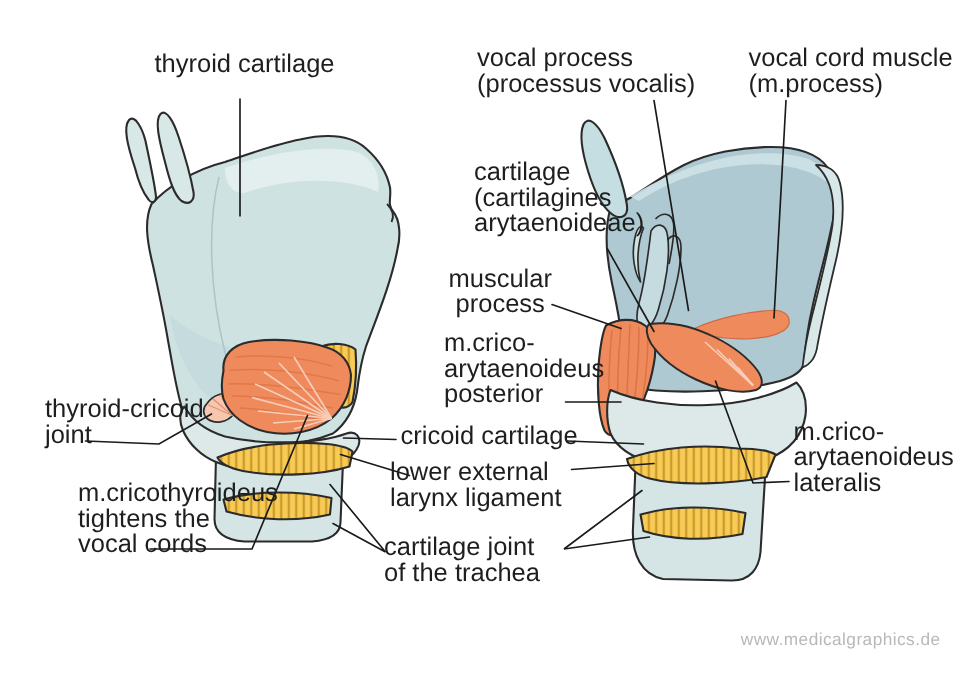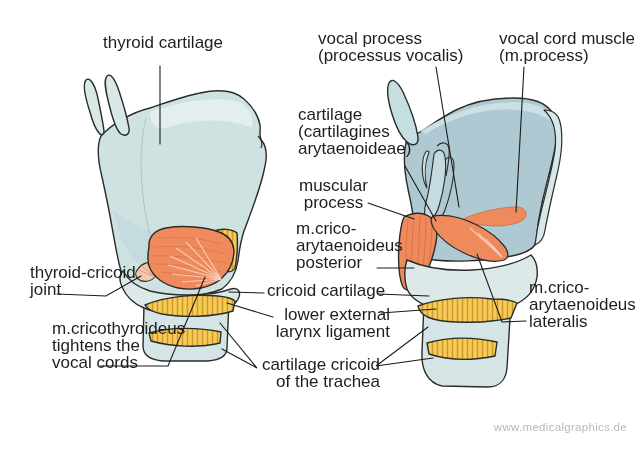--- a/index.html
+++ b/index.html
@@ -1,21 +1,21 @@
 <!DOCTYPE html>
 <html><head>
 <meta charset="utf-8">
 <style>
   html,body{margin:0;padding:0;background:#fff;}
   #stage{position:relative;width:640px;height:451px;background:#fff;overflow:hidden;
          font-family:"Liberation Sans",sans-serif;}
   #art{position:absolute;left:0;top:0;}
   .lbl{position:absolute;font-size:17px;line-height:17px;color:#1e1e1e;
        white-space:pre-line;}
-  .lbl.center{text-align:right;}
+  .lbl.center{text-align:left;}
   .watermark{position:absolute;font-size:11.5px;color:#b8b8b8;letter-spacing:.3px;}
 </style>
 </head>
 <body>
 
 <div id="stage">
 
   <svg id="art" width="640" height="451" viewBox="0 0 640 451">
     <defs>
       <pattern id="ystripe" width="5" height="14" patternUnits="userSpaceOnUse">
@@ -195,37 +195,37 @@
   </svg>
 
   <div class="lbl" style="left:103px;top:34px;">thyroid cartilage</div>
 
   <div class="lbl" style="left:318px;top:30px;">vocal process
 (processus vocalis)</div>
 
   <div class="lbl" style="left:499px;top:30px;">vocal cord muscle
 (m.process)</div>
 
-  <div class="lbl" style="left:298px;top:106px;">cartilage
+  <div class="lbl" style="left:316px;top:106px;">cartilage
 (cartilagines
 arytaenoideae)</div>
 
   <div class="lbl" style="left:299px;top:177px;text-align:center;">muscular
 process</div>
 
   <div class="lbl" style="left:296px;top:220px;">m.crico-
 arytaenoideus
 posterior</div>
 
   <div class="lbl" style="left:267px;top:282px;">cricoid cartilage</div>
 
   <div class="lbl center" style="left:260px;top:306px;width:130px;">lower external
 larynx ligament</div>
 
-  <div class="lbl center" style="left:256px;top:356px;width:124px;">cartilage cricoid
+  <div class="lbl center" style="left:256px;top:356px;width:124px;">cartilage joint
 of the trachea</div>
 
   <div class="lbl" style="left:30px;top:264px;">thyroid-cricoid
 joint</div>
 
   <div class="lbl" style="left:12px;top:320px;margin-left:40px;">m.cricothyroideus
 tightens the
 vocal cords</div>
 
   <div class="lbl" style="left:529px;top:279px;">m.crico-

